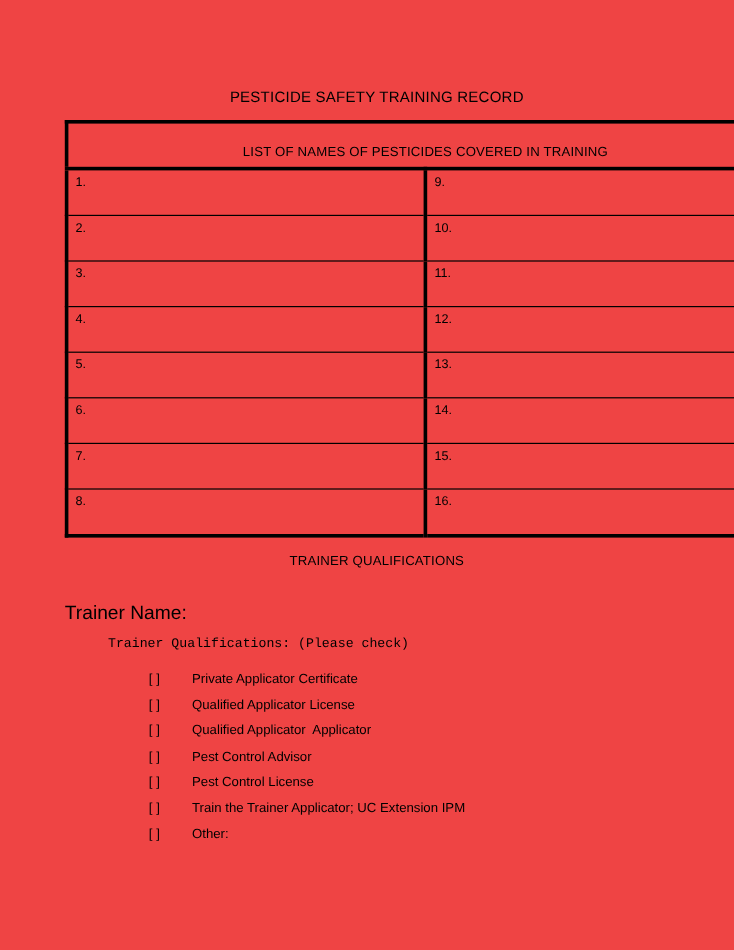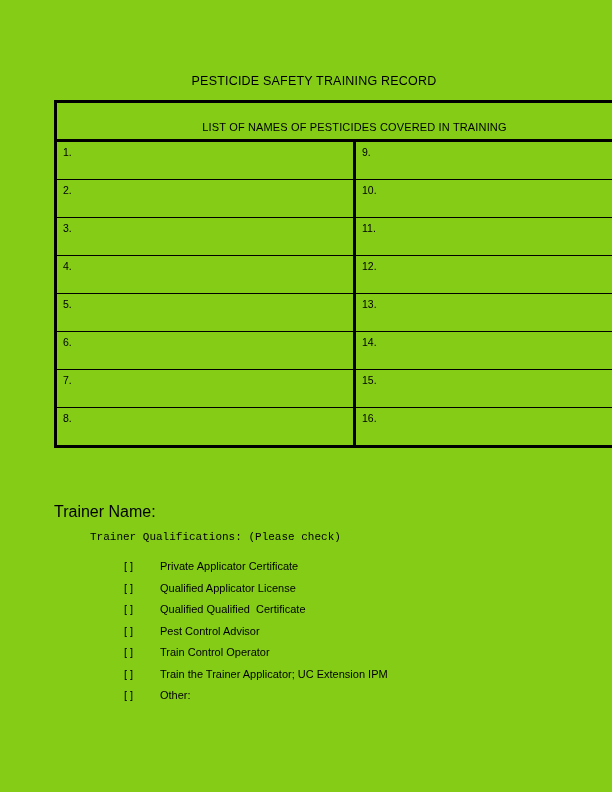--- a/index.html
+++ b/index.html
@@ -4,21 +4,21 @@
 <style>
   html, body {
     margin: 0;
     padding: 0;
     background: #ffffff;
   }
   .page {
     position: relative;
     width: 612px;
     height: 792px;
-    background: #84cc16;
+    background: #ef4444;
     font-family: "Liberation Sans", sans-serif;
     color: #000000;
     overflow: hidden;
   }
 
   
   .doc-title {
     position: absolute;
     left: 54px;
     top: 74px;
@@ -160,45 +160,46 @@
         <td class="col-left">7.</td>
         <td class="col-right">15.</td>
       </tr>
       <tr class="item-row">
         <td class="col-left">8.</td>
         <td class="col-right">16.</td>
       </tr>
     </tbody>
   </table>
 
+  <div class="section-heading">TRAINER QUALIFICATIONS</div>
 
   <div class="trainer-name-line">Trainer Name:</div>
 
   <div class="qual-prompt-line">Trainer Qualifications: (Please check)</div>
 
   <div class="checkbox-list">
     <div class="checkbox-row">
       <span class="checkbox-mark">[ ]</span>
       <span class="checkbox-label">Private Applicator Certificate</span>
     </div>
     <div class="checkbox-row">
       <span class="checkbox-mark">[ ]</span>
       <span class="checkbox-label">Qualified Applicator License</span>
     </div>
     <div class="checkbox-row">
       <span class="checkbox-mark">[ ]</span>
-      <span class="checkbox-label">Qualified Qualified  Certificate</span>
+      <span class="checkbox-label">Qualified Applicator  Applicator</span>
     </div>
     <div class="checkbox-row">
       <span class="checkbox-mark">[ ]</span>
       <span class="checkbox-label">Pest Control Advisor</span>
     </div>
     <div class="checkbox-row">
       <span class="checkbox-mark">[ ]</span>
-      <span class="checkbox-label">Train Control Operator</span>
+      <span class="checkbox-label">Pest Control License</span>
     </div>
     <div class="checkbox-row">
       <span class="checkbox-mark">[ ]</span>
       <span class="checkbox-label">Train the Trainer Applicator; UC Extension IPM</span>
     </div>
     <div class="checkbox-row">
       <span class="checkbox-mark">[ ]</span>
       <span class="checkbox-label">Other:</span>
     </div>
   </div>

